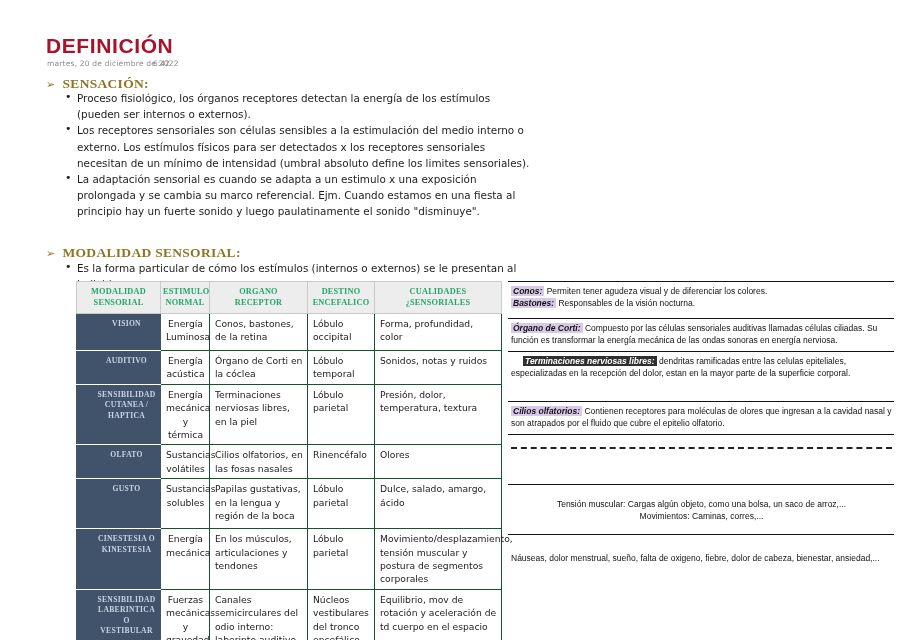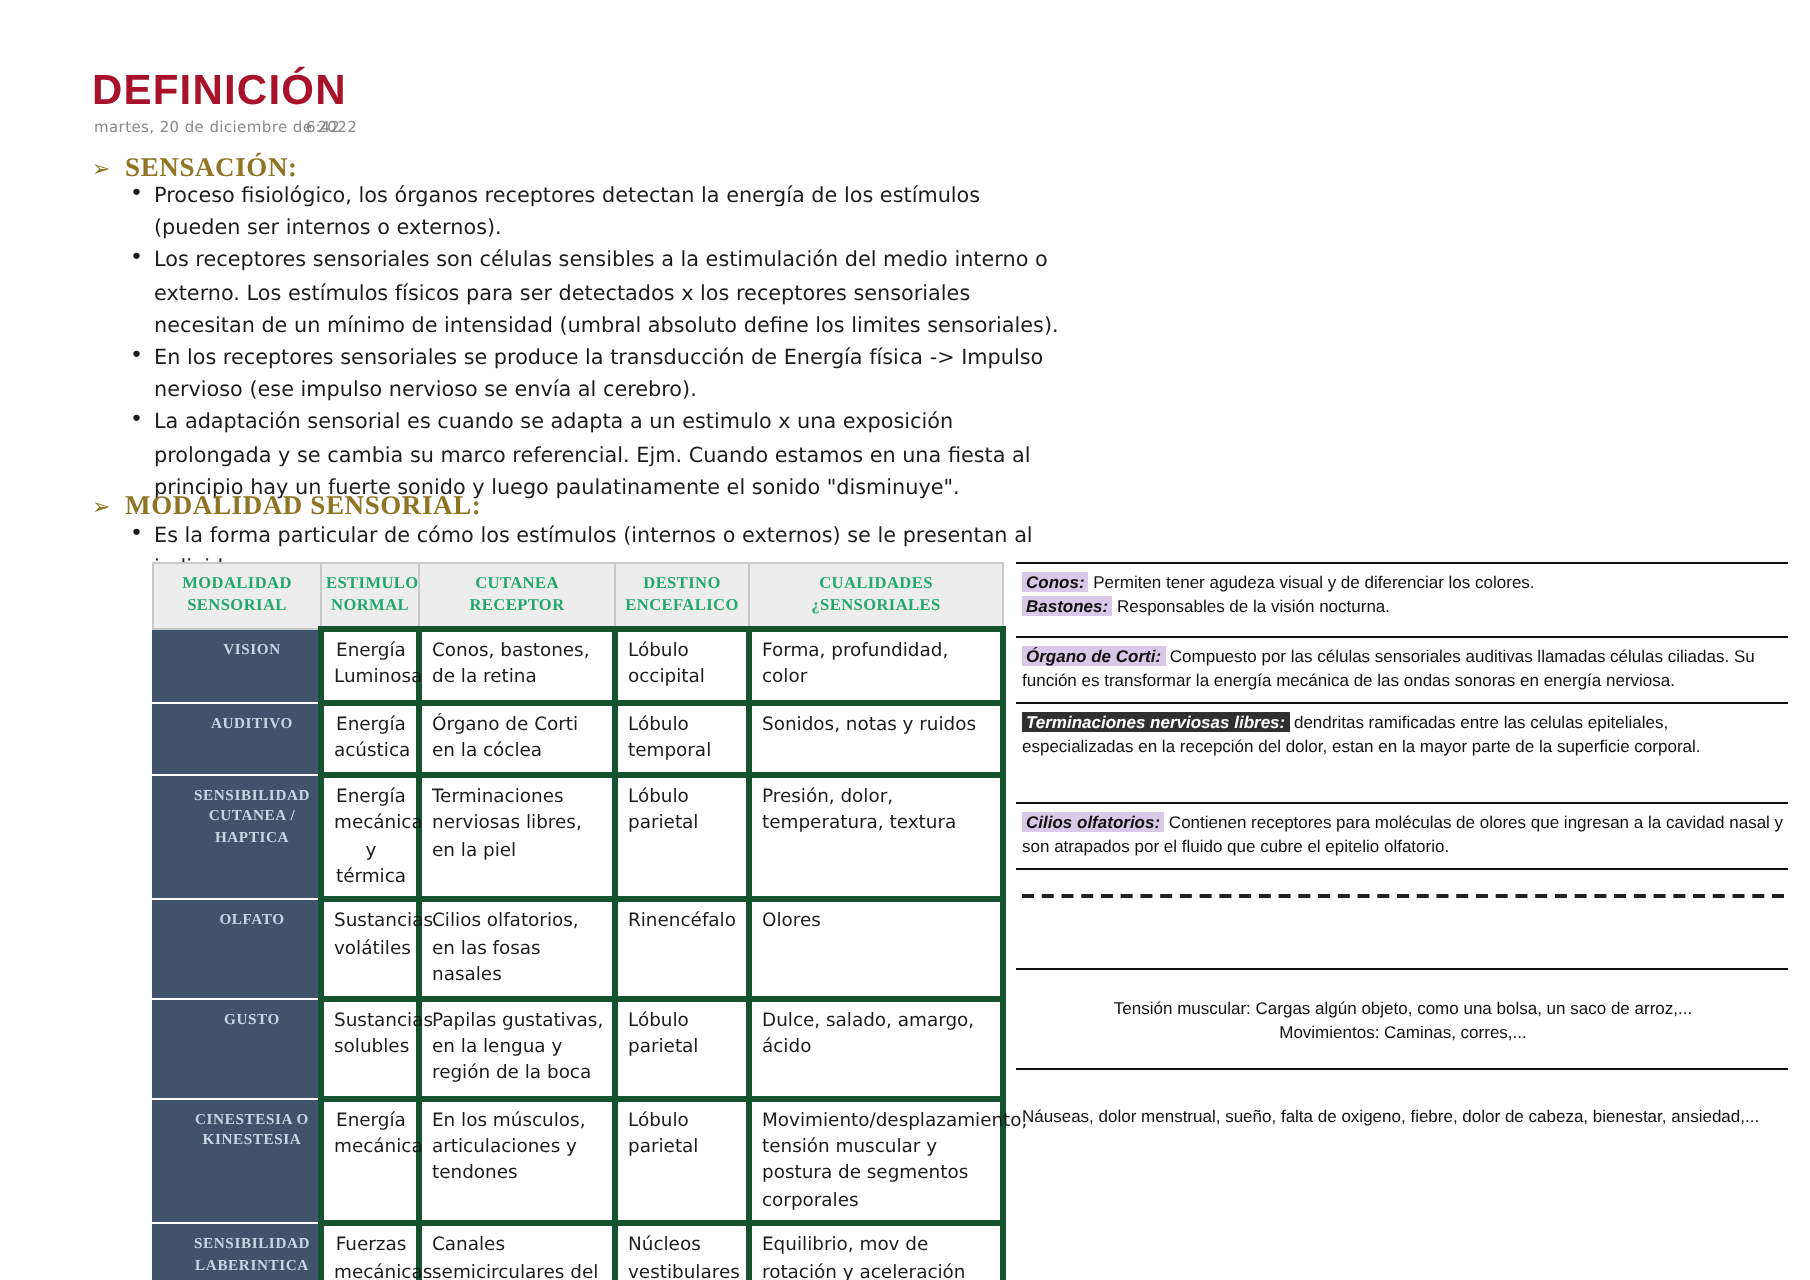--- a/index.html
+++ b/index.html
@@ -49,21 +49,21 @@
     content:"•";position:absolute;left:1px;top:-1px;font-size:11px;color:#1c1c1c;
   }
 
   
   #sensory-table{
     position:absolute;left:76px;top:281px;width:425px;
     border-collapse:collapse;table-layout:fixed;
   }
   #sensory-table td,#sensory-table th{
     vertical-align:top;padding:3px 4px 3px 5px;
-    border:3px solid #14532d;
+    border:1px solid #14532d;
   }
   #sensory-table thead th{
     background:#ededed;
     font-family:"Liberation Serif",serif;
     font-size:8.3px;font-weight:bold;color:#21a86a;
     text-align:center;letter-spacing:.2px;line-height:11px;
     padding:4px 2px 5px 2px;border:1px solid #c9c9c9;
   }
   #sensory-table td.modality{
     background:#41536b;color:#c8d4e4;
@@ -95,20 +95,21 @@
     overflow:hidden;
   }
   .note .ln{display:block;white-space:normal;}
   .hl-light{
     background:#d9c9e8;color:#111;font-style:italic;font-weight:bold;
     padding:0 2px;
   }
   .hl-dark{
     background:#2f2f2f;color:#ffffff;font-style:italic;font-weight:bold;
     padding:0 2px;
+    margin-left:12px;
   }
   .dashline{
     margin:9px 0 0 0;height:0;
     border-top:2.4px dashed #222;
   }
 </style>
 </head>
 <body>
 
 <div id="page">
@@ -116,21 +117,20 @@
   <div class="doc-title">DEFINICIÓN</div>
   <div class="doc-date">martes, 20 de diciembre de 2022</div>
   <div class="doc-time">6:42</div>
 
   <div class="section-head" style="left:46px;top:76px;">
     <span class="arrow">➢</span><span>SENSACIÓN:</span>
   </div>
   <ul class="bullets" style="left:64px;top:90px;width:470px;">
     <li>Proceso fisiológico, los órganos receptores detectan la energía de los estímulos (pueden ser internos o externos).</li>
     <li>Los receptores sensoriales son células sensibles a la estimulación del medio interno o externo. Los estímulos físicos para ser detectados x los receptores sensoriales necesitan de un mínimo de intensidad (umbral absoluto define los limites sensoriales).</li>
-    <li>En los receptores sensoriales se produce la transducción de Energía física -&gt; Impulso nervioso (ese impulso nervioso se envía al cerebro).</li>
     <li>La adaptación sensorial es cuando se adapta a un estimulo x una exposición prolongada y se cambia su marco referencial. Ejm. Cuando estamos en una fiesta al principio hay un fuerte sonido y luego paulatinamente el sonido "disminuye".</li>
   </ul>
 
   <div class="section-head" style="left:46px;top:245px;">
     <span class="arrow">➢</span><span>MODALIDAD SENSORIAL:</span>
   </div>
   <ul class="bullets" style="left:64px;top:260px;width:480px;">
     <li>Es la forma particular de cómo los estímulos (internos o externos) se le presentan al individuo.</li>
   </ul>
 
@@ -146,21 +146,21 @@
       <tr>
         <th>
           <div>MODALIDAD</div>
           <div>SENSORIAL</div>
         </th>
         <th>
           <div>ESTIMULO</div>
           <div>NORMAL</div>
         </th>
         <th>
-          <div>CUTANEA</div>
+          <div>ORGANO</div>
           <div>RECEPTOR</div>
         </th>
         <th>
           <div>DESTINO</div>
           <div>ENCEFALICO</div>
         </th>
         <th>
           <div>CUALIDADES</div>
           <div>¿SENSORIALES</div>
         </th>

